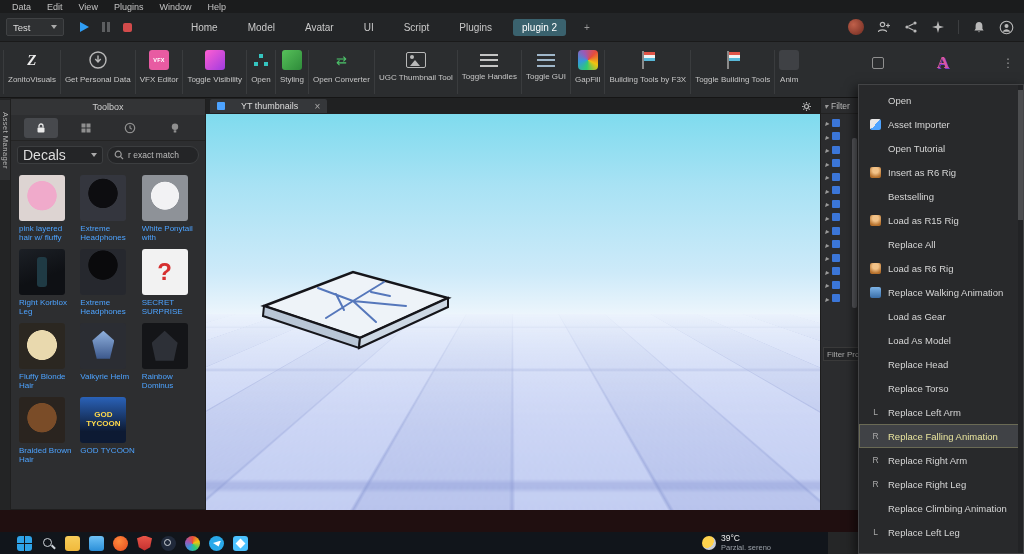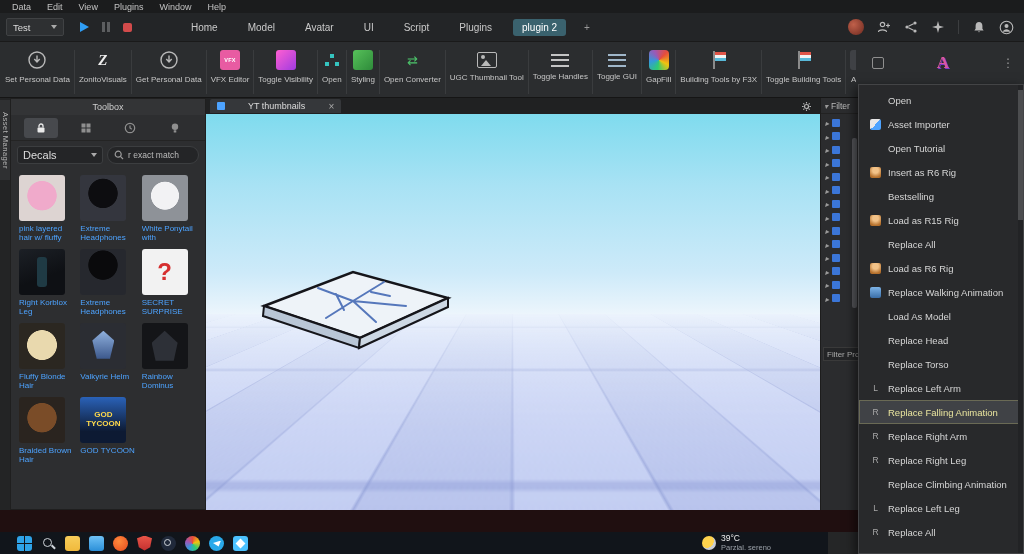--- a/index.html
+++ b/index.html
@@ -59,21 +59,21 @@
 .side-tab{position:absolute;left:0;top:2px;width:10px;height:80px;background:#2f3032;display:flex;align-items:center;justify-content:center}
 .side-tab span{writing-mode:vertical-rl;font-size:7.5px;color:#b5b5b5;letter-spacing:.5px;white-space:nowrap}
 
 
 .toolbox{position:absolute;left:10px;top:98px;width:196px;height:412px;background:#2d2e30;border:1px solid #1f1f1f;display:flex;flex-direction:column}
 .tb-header{height:16px;background:#333436;display:flex;align-items:center;justify-content:center;font-size:9px;color:#cfcfcf;flex:0 0 16px}
 .tb-tabs{height:26px;display:flex;align-items:center;justify-content:space-around;border-bottom:1px solid #242424;padding:0 8px;flex:0 0 26px}
 .tb-tab{width:34px;height:20px;border-radius:3px;display:flex;align-items:center;justify-content:center;color:#8f8f8f}
 .tb-tab.active{background:#47494d;color:#eaeaea}
 .tb-filters{display:flex;gap:4px;padding:5px 6px;align-items:center;flex:0 0 28px}
-.tb-select{flex:0 0 86px;height:18px;background:#242527;border:1px solid #3c3e40;border-radius:3px;display:flex;align-items:center;justify-content:space-between;padding:0 5px;font-size:11px;color:#ddd}
+.tb-select{flex:0 0 86px;height:18px;background:#242527;border:1px solid #3c3e40;border-radius:3px;display:flex;align-items:center;justify-content:space-between;padding:0 5px;font-size:14px;color:#ddd}
 .tb-search{flex:1;height:18px;background:#242527;border:1px solid #3c3e40;border-radius:9px;display:flex;align-items:center;padding:0 6px;gap:4px;min-width:0}
 .tb-search input{background:transparent;border:none;outline:none;color:#bbb;font-size:8.5px;width:100%;font-family:"Liberation Sans",sans-serif}
 .tb-grid{flex:1;display:grid;grid-template-columns:repeat(3,1fr);gap:6px 6px;padding:6px 8px;overflow:hidden;align-content:start}
 .asset{display:flex;flex-direction:column;gap:3px}
 .thumb{width:46px;height:46px;border-radius:3px;position:relative;overflow:hidden}
 .alabel{font-size:8px;line-height:1.18;color:#4da3ff;max-height:29px;overflow:hidden;word-wrap:break-word}
 .t1{background:radial-gradient(circle at 50% 45%,#f0aacb 42%,#ddd4d2 44%)}
 .t2{background:radial-gradient(circle at 50% 40%,#0d0d10 40%,#34363e 42%)}
 .t3{background:radial-gradient(circle at 50% 45%,#f2f2f4 40%,#8e9298 42%)}
 .t4{background:linear-gradient(160deg,#1c2026,#0e1014 60%)}
@@ -88,21 +88,21 @@
 .t9::after{content:"";position:absolute;left:12px;top:8px;width:22px;height:28px;background:linear-gradient(180deg,#8fb0dd,#3c588c);clip-path:polygon(50% 0,100% 35%,80% 100%,20% 100%,0 35%)}
 .t10{background:#141518}
 .t10::after{content:"";position:absolute;left:10px;top:8px;width:26px;height:30px;background:#2d3037;clip-path:polygon(50% 0,100% 40%,85% 100%,15% 100%,0 40%)}
 .t11{background:radial-gradient(circle at 50% 45%,#7a4c28 42%,#2a241f 44%)}
 .t12{background:linear-gradient(180deg,#2a62b8 0%,#0d1a33 75%);display:flex;align-items:center;justify-content:center;text-align:center}
 .t12 span{color:#ffd94a;font-size:8px;font-weight:bold;line-height:1.1}
 
 
 .viewport{position:absolute;left:206px;top:98px;width:614px;height:412px;background:#242527;display:flex;flex-direction:column}
 .vp-tabbar{height:16px;background:#202122;display:flex;align-items:center;padding:0 4px;gap:6px;flex:0 0 16px}
-.vp-tab{display:flex;align-items:center;gap:23px;background:#35373a;height:14px;padding:0 7px;border-radius:2px 2px 0 0;font-size:9px;color:#ddd}
+.vp-tab{display:flex;align-items:center;gap:16px;background:#35373a;height:14px;padding:0 7px;border-radius:2px 2px 0 0;font-size:9px;color:#ddd}
 .doc-ic{width:8px;height:8px;background:#4da3ff;border-radius:1px}
 .vp-close{color:#aaa;font-size:10px}
 .vp-gear{margin-left:auto;display:flex;align-items:center;padding-right:4px}
 .scene{position:relative;flex:1;overflow:hidden;background:#cfe6f8}
 .sky{position:absolute;inset:0;background:linear-gradient(180deg,#7fdbee 0%,#a8e2f4 18%,#cdeaf9 40%,#ecf5fc 50.5%,#dfe9f8 51%)}
 .ground{position:absolute;left:-55%;top:50.5%;width:210%;height:320%;
  background-image:
   linear-gradient(180deg,rgba(238,245,253,.95) 0%,rgba(238,245,253,0) 14%),
   repeating-linear-gradient(90deg,rgba(86,104,190,.45) 0 1.5px,transparent 1.5px 46px),
   repeating-linear-gradient(0deg,rgba(86,104,190,.38) 0 1.5px,transparent 1.5px 46px),
@@ -236,29 +236,20 @@
           <svg width="15" height="15" viewBox="0 0 15 15">
             <circle cx="7.5" cy="7.5" r="6.3" fill="none" stroke="#b9b9b9" stroke-width="1.1"></circle>
             <circle cx="7.5" cy="6" r="2" fill="#b9b9b9"></circle>
             <path d="M3.8 11.8c.8-3.4 6.6-3.4 7.4 0Z" fill="#b9b9b9"></path>
           </svg>
         </span>
     </div>
   </div>
 
   <div class="ribbon">
-    <div class="rbtn">
-      <span class="ri">
-          <svg width="20" height="20" viewBox="0 0 20 20">
-            <circle cx="10" cy="10" r="8" fill="none" stroke="#b9b9b9" stroke-width="1.4"></circle>
-            <path d="M10 5.5v6M7.3 9l2.7 3 2.7-3" fill="none" stroke="#b9b9b9" stroke-width="1.4"></path>
-          </svg>
-        </span>
-      <span class="rlabel">Set Personal Data</span>
-    </div>
       <i class="rsep"></i>
     <div class="rbtn">
       <span class="ri ri-z">
           <b>Z</b>
         </span>
       <span class="rlabel">ZonitoVisuals</span>
     </div>
       <i class="rsep"></i>
     <div class="rbtn">
       <span class="ri">
@@ -580,20 +571,24 @@
         <span class="cm-icon">
           <i class="ic-box ic-rig"></i>
         </span>
         <span class="cm-label">Load as R6 Rig</span>
       </div>
     <div class="cm-item">
         <span class="cm-icon">
           <i class="ic-box ic-walk"></i>
         </span>
         <span class="cm-label">Replace Walking Animation</span>
+      </div>
+    <div class="cm-item">
+        <span class="cm-icon"></span>
+        <span class="cm-label">Load as Gear</span>
       </div>
     <div class="cm-item">
         <span class="cm-icon"></span>
         <span class="cm-label">Load As Model</span>
       </div>
     <div class="cm-item">
         <span class="cm-icon"></span>
         <span class="cm-label">Replace Head</span>
       </div>
     <div class="cm-item">

